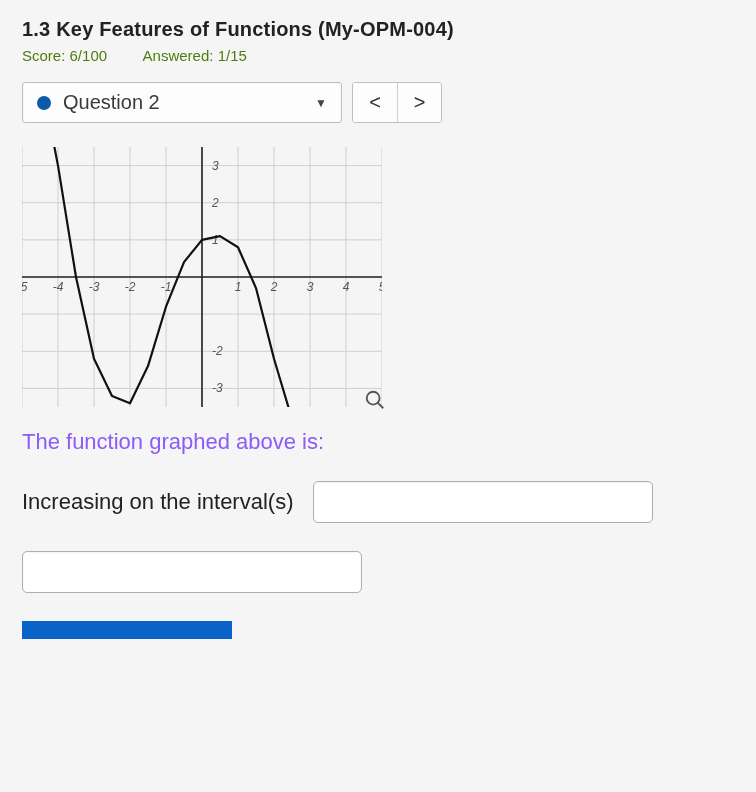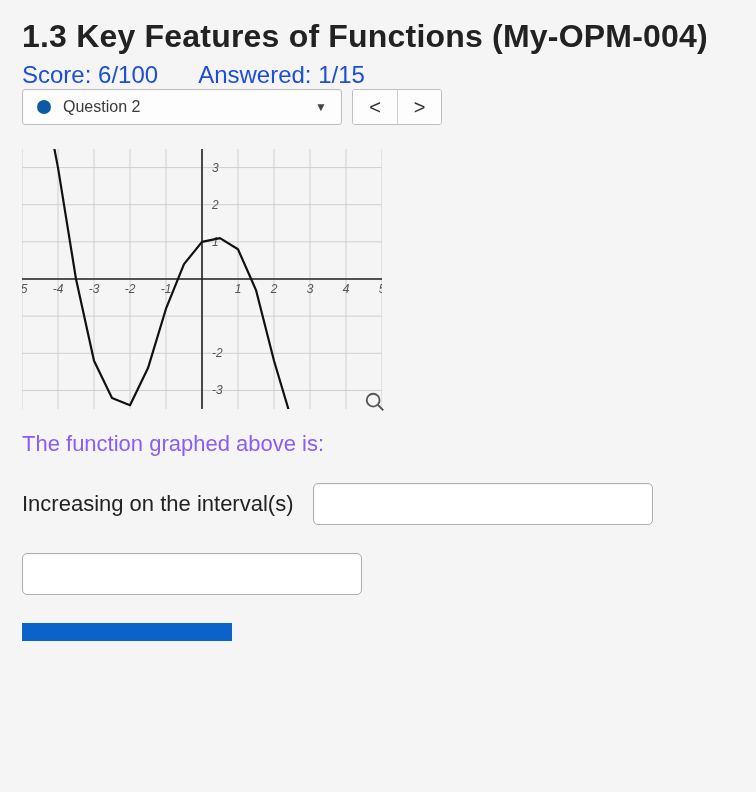--- a/index.html
+++ b/index.html
@@ -10,29 +10,30 @@
     background: #f5f5f5;
     width: 756px;
     height: 792px;
     overflow: hidden;
     color: #2b2b2b;
   }
   .page {
     padding: 18px 14px 0 22px;
   }
   .title {
-    font-size: 32px;
+    font-size: 20px;
     font-weight: 700;
     color: #222;
     letter-spacing: 0.2px;
     margin: 0 0 6px 0;
   }
   .status-line {
-    font-size: 24px;
-    color: #1d4ed8;
+    font-size: 15px;
+    color: #4d7c0f;
+    margin-bottom: 18px;
   }
   .status-line .score-label { font-weight: 500; }
   .status-line .sep { display:inline-block; width: 28px; }
   .nav-row {
     display: flex;
     align-items: stretch;
     gap: 10px;
     margin-bottom: 24px;
   }
   .q-select {
@@ -47,21 +48,21 @@
     box-shadow: inset 0 0 0 1px rgba(0,0,0,0.02);
   }
   .q-select .dot {
     width: 14px; height: 14px;
     border-radius: 50%;
     background: #0b5aa6;
     margin-right: 12px;
     flex-shrink: 0;
   }
   .q-select .q-label {
-    font-size: 16px;
+    font-size: 20px;
     color: #3a3a3a;
   }
   .q-select .caret {
     position: absolute;
     right: 14px;
     top: 50%;
     transform: translateY(-50%);
     color: #444;
     font-size: 12px;
   }

